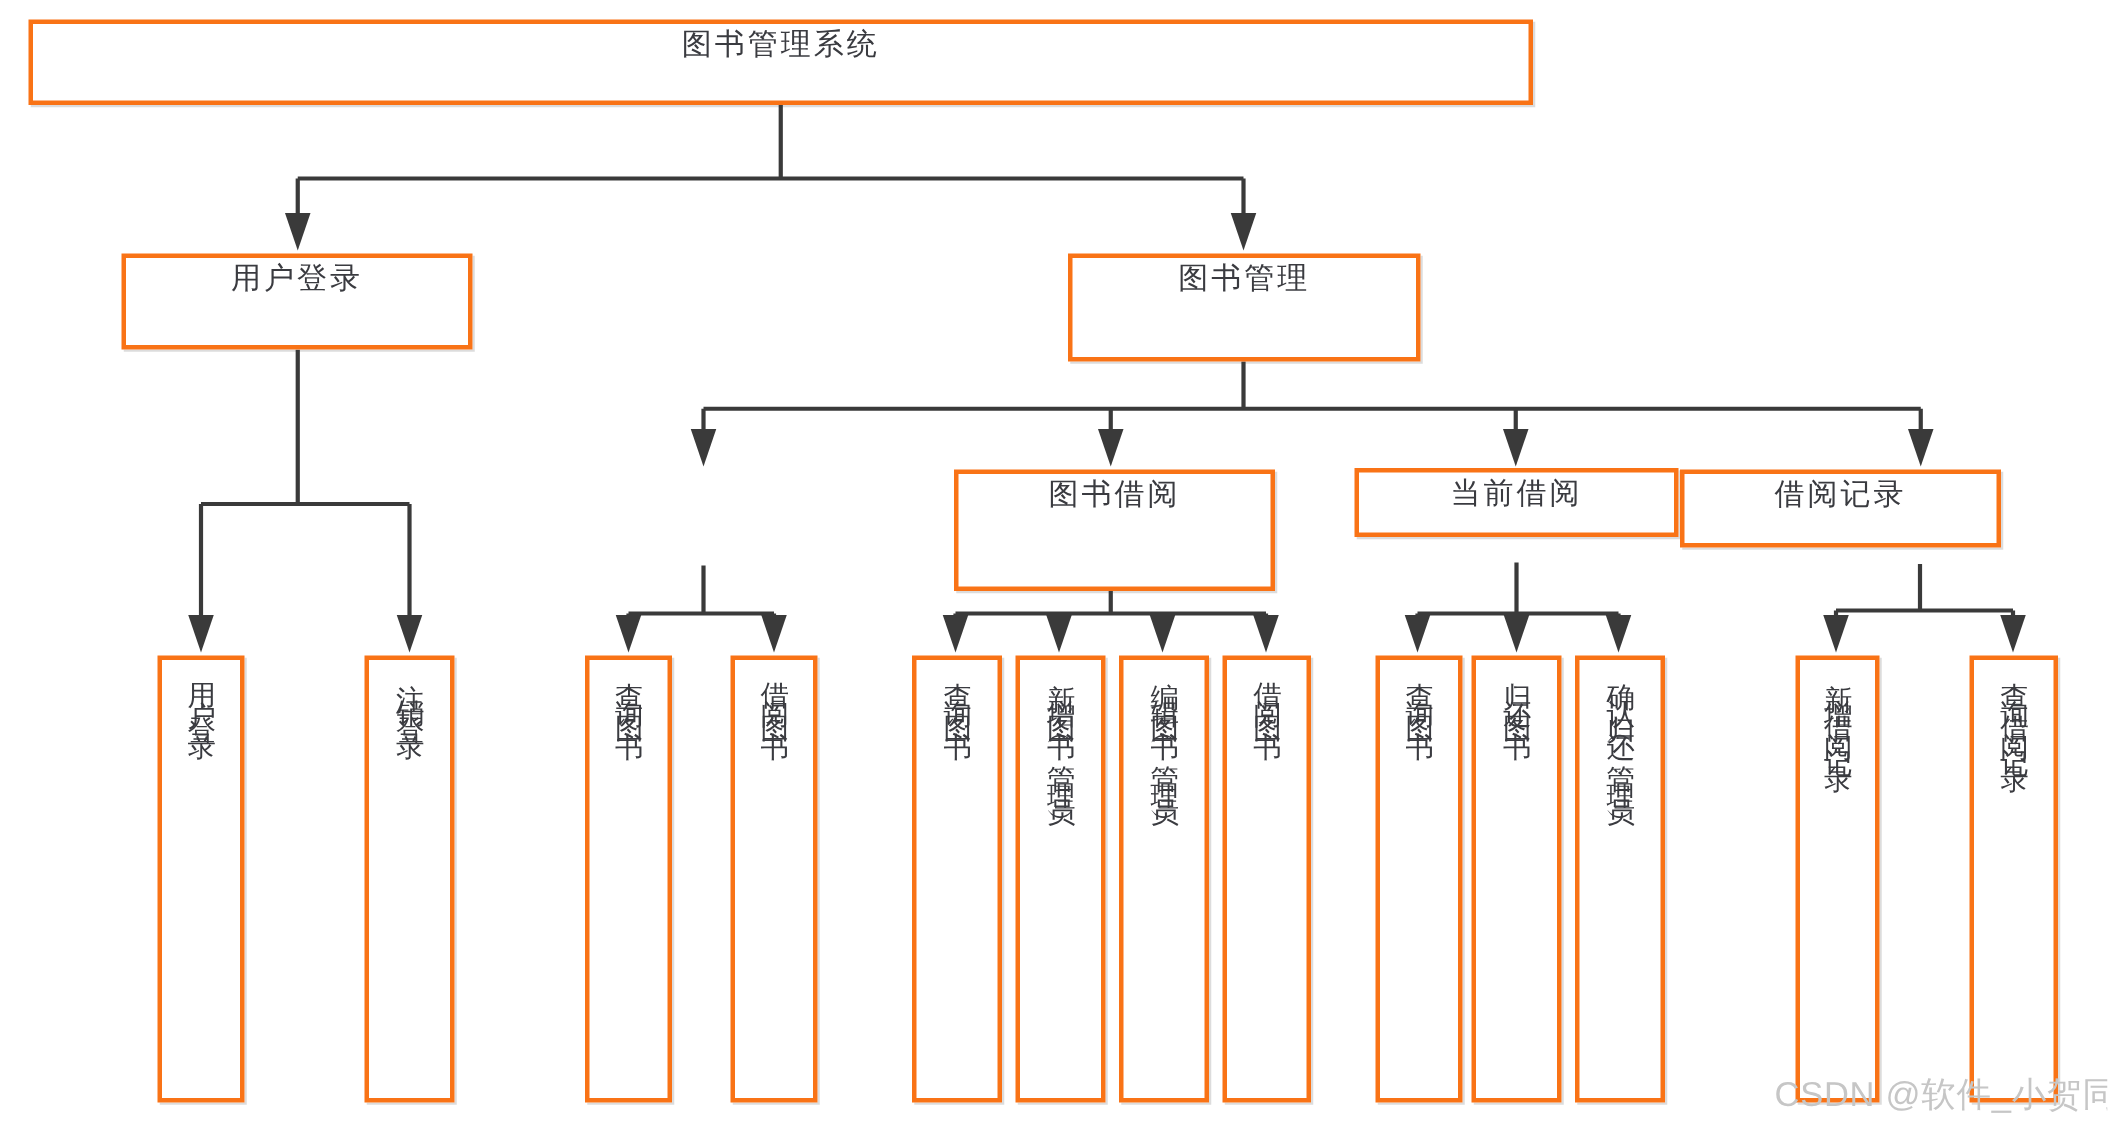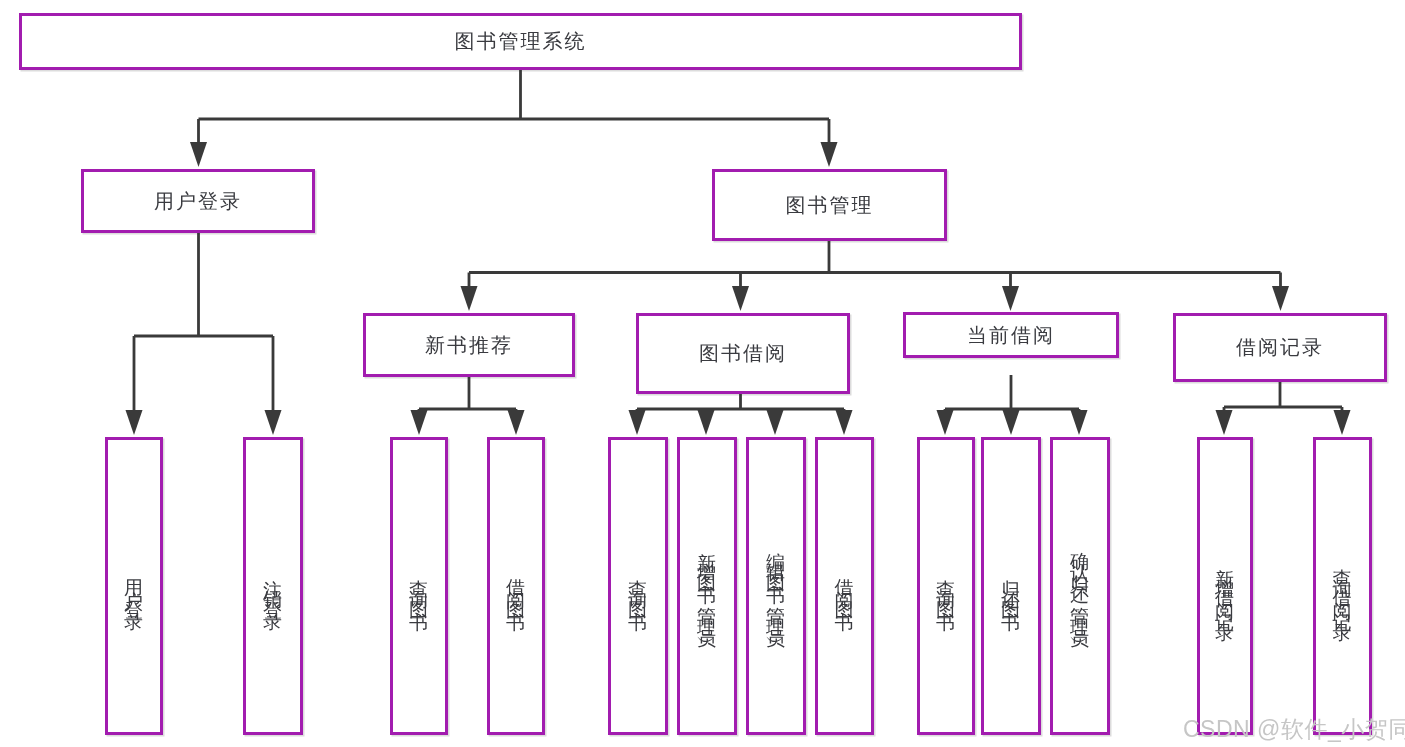--- a/index.html
+++ b/index.html
@@ -4,23 +4,23 @@
 <style>
   html,body{margin:0;padding:0;background:#fff;}
   .stage{
     position:relative;width:1405px;height:747px;background:#ffffff;
     font-family:"Liberation Sans","DejaVu Sans",sans-serif;
     overflow:hidden;
   }
   .connectors{position:absolute;left:0;top:0;z-index:1;}
   .box{
     position:absolute;box-sizing:border-box;background:#ffffff;
-    border:3px solid #a21caf;
+    border:3px solid #f97316;
     box-shadow:1.5px 1.5px 0 rgba(60,60,60,.18);
-    display:flex;align-items:center;justify-content:center;
+    display:flex;justify-content:center;
     color:#3a3b40;z-index:2;
   }
   .hlabel{font-size:20px;letter-spacing:2px;white-space:nowrap;}
   .leaf .vlabel{
     writing-mode:vertical-rl;text-orientation:mixed;
     font-size:19px;line-height:1;letter-spacing:11px;
     white-space:nowrap;
   }
   .watermark{
     position:absolute;left:1183px;top:714px;z-index:10;
@@ -69,30 +69,27 @@
     <span class="hlabel">图书管理系统</span>
   </div>
 
   <div class="box" style="left:81px;top:169px;width:234px;height:64px">
     <span class="hlabel">用户登录</span>
   </div>
   <div class="box" style="left:712px;top:169px;width:235px;height:72px">
     <span class="hlabel">图书管理</span>
   </div>
 
-  <div class="box" style="left:363px;top:313px;width:212px;height:64px">
-    <span class="hlabel">新书推荐</span>
-  </div>
   <div class="box" style="left:636px;top:313px;width:214px;height:81px">
     <span class="hlabel">图书借阅</span>
   </div>
   <div class="box" style="left:903px;top:312px;width:216px;height:46px">
     <span class="hlabel">当前借阅</span>
   </div>
-  <div class="box" style="left:1173px;top:313px;width:214px;height:69px">
+  <div class="box" style="left:1120px;top:313px;width:214px;height:52px">
     <span class="hlabel">借阅记录</span>
   </div>
 
   <div class="box leaf" style="left:105px;top:437px;width:58px;height:298px">
     <span class="vlabel">用户登录</span>
   </div>
   <div class="box leaf" style="left:243px;top:437px;width:60px;height:298px">
     <span class="vlabel">注销登录</span>
   </div>
 

